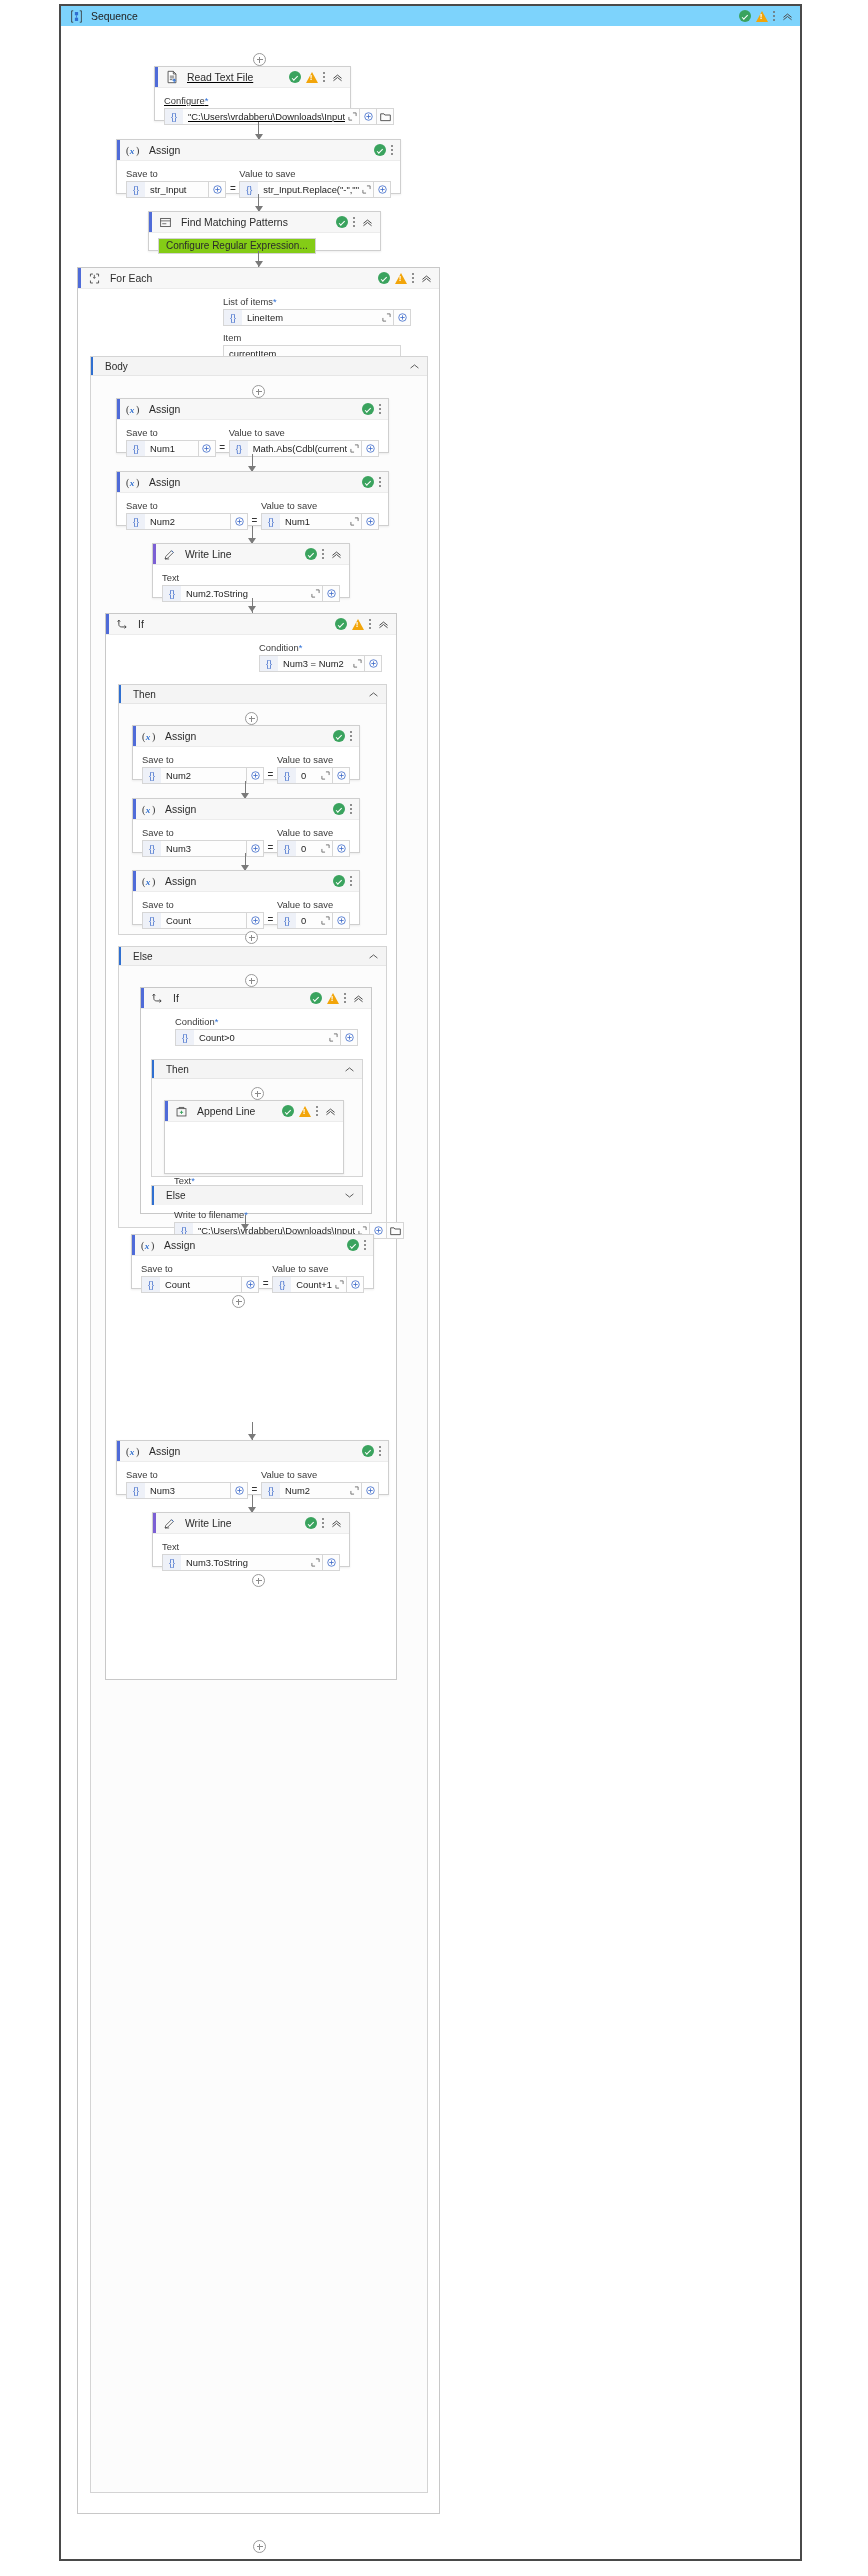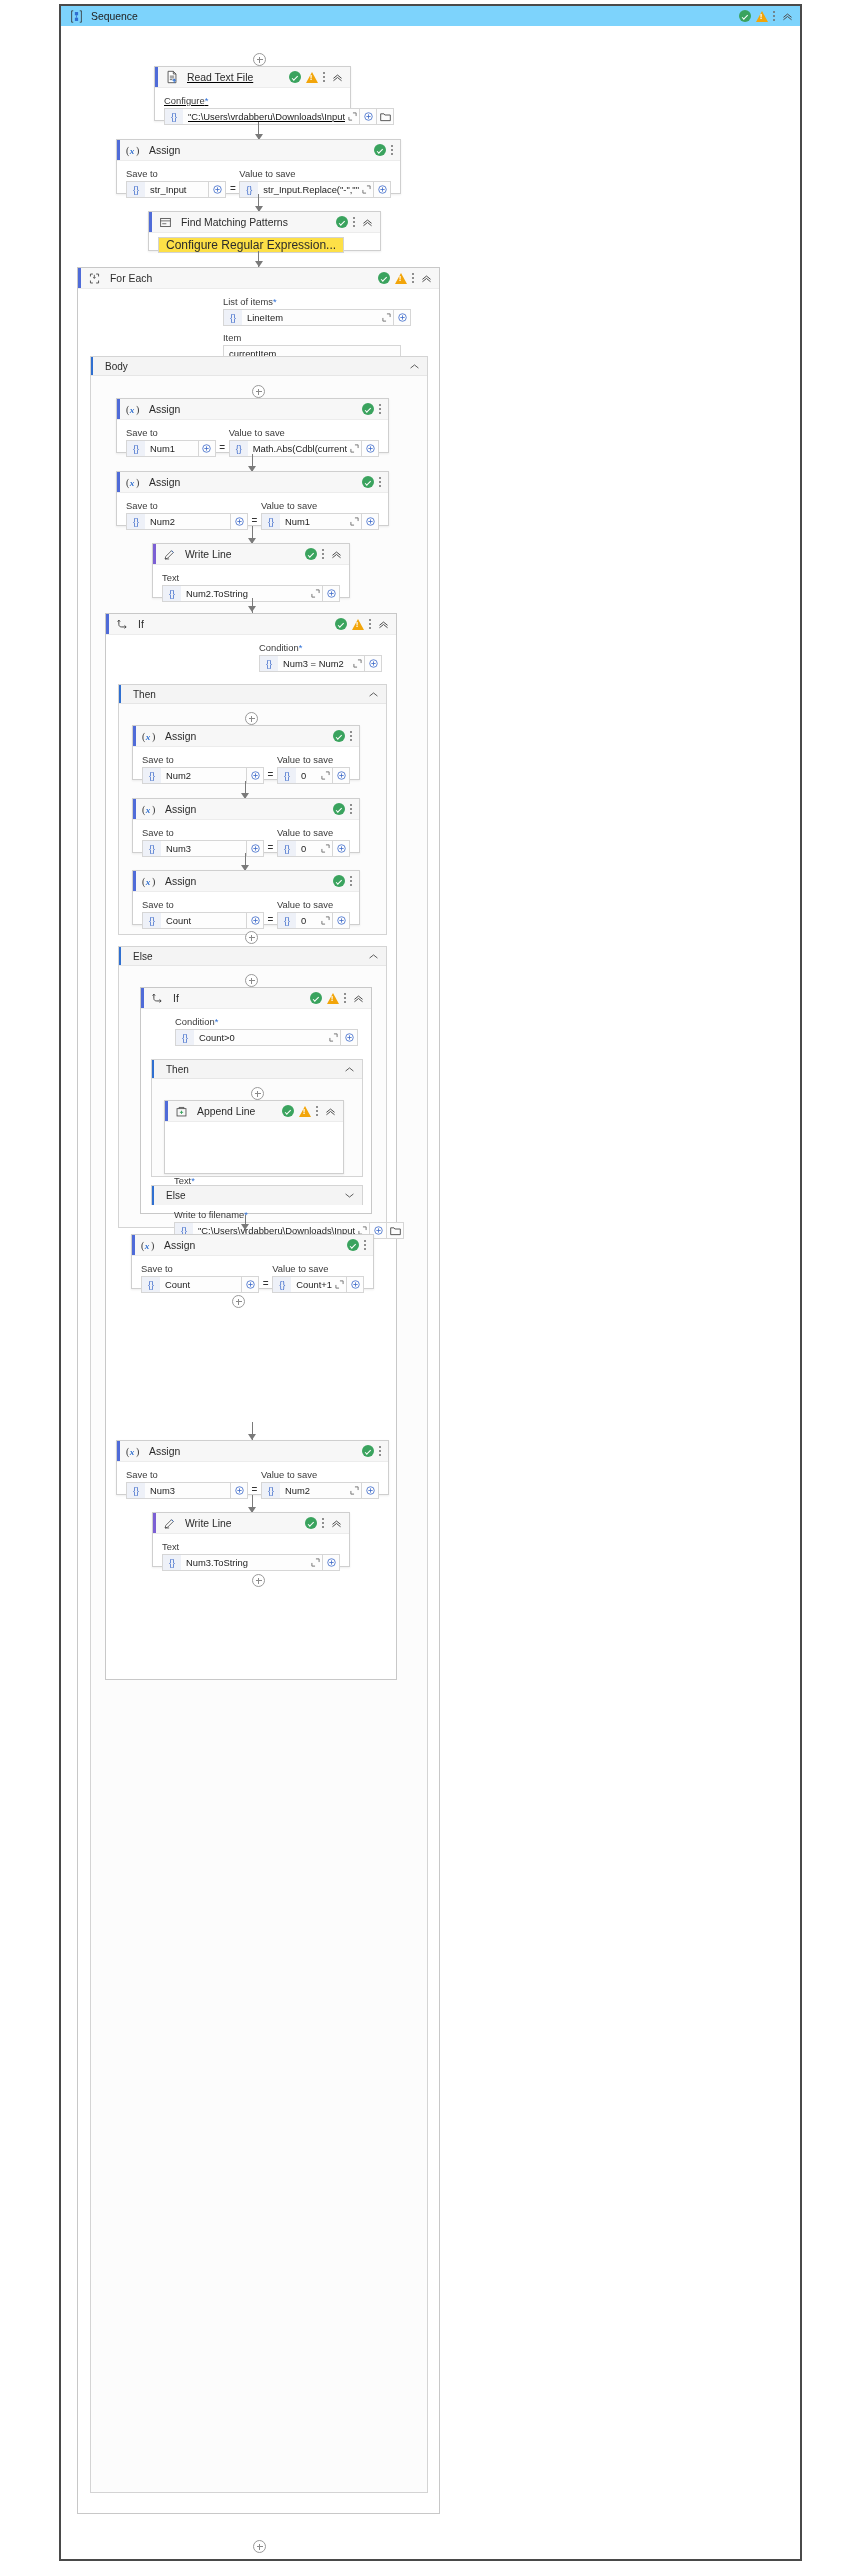--- a/index.html
+++ b/index.html
@@ -206,23 +206,23 @@
     gap: 33px;
   }
   .region-accent {
     position: absolute; left: 0; top: 0; bottom: 0; width: 2px; background: #2f6fd0;
   }
   .region-title { font-size: 10px; color: #2b2b2b; margin-left: 6px; }
   .region-arrow { margin-left: auto; margin-right: 7px; color: #555; display: flex; }
 
   
   .mini-btn {
-    height: 16px; border: 1px solid #d3d3d3; background: #fde047;
+    height: 16px; border: 1px solid #d3d3d3; background: #84cc16;
     display: inline-flex; align-items: center; padding: 0 7px;
-    font-size: 12px; color: #2b2b2b; white-space: nowrap;
+    font-size: 10px; color: #2b2b2b; white-space: nowrap;
   }
 </style>
 </head>
 <body>
 
 <div id="root">
 
   <div class="seq-outer">
     <div class="seq-header">
       <span class="card-icon" style="margin-left:2px">

